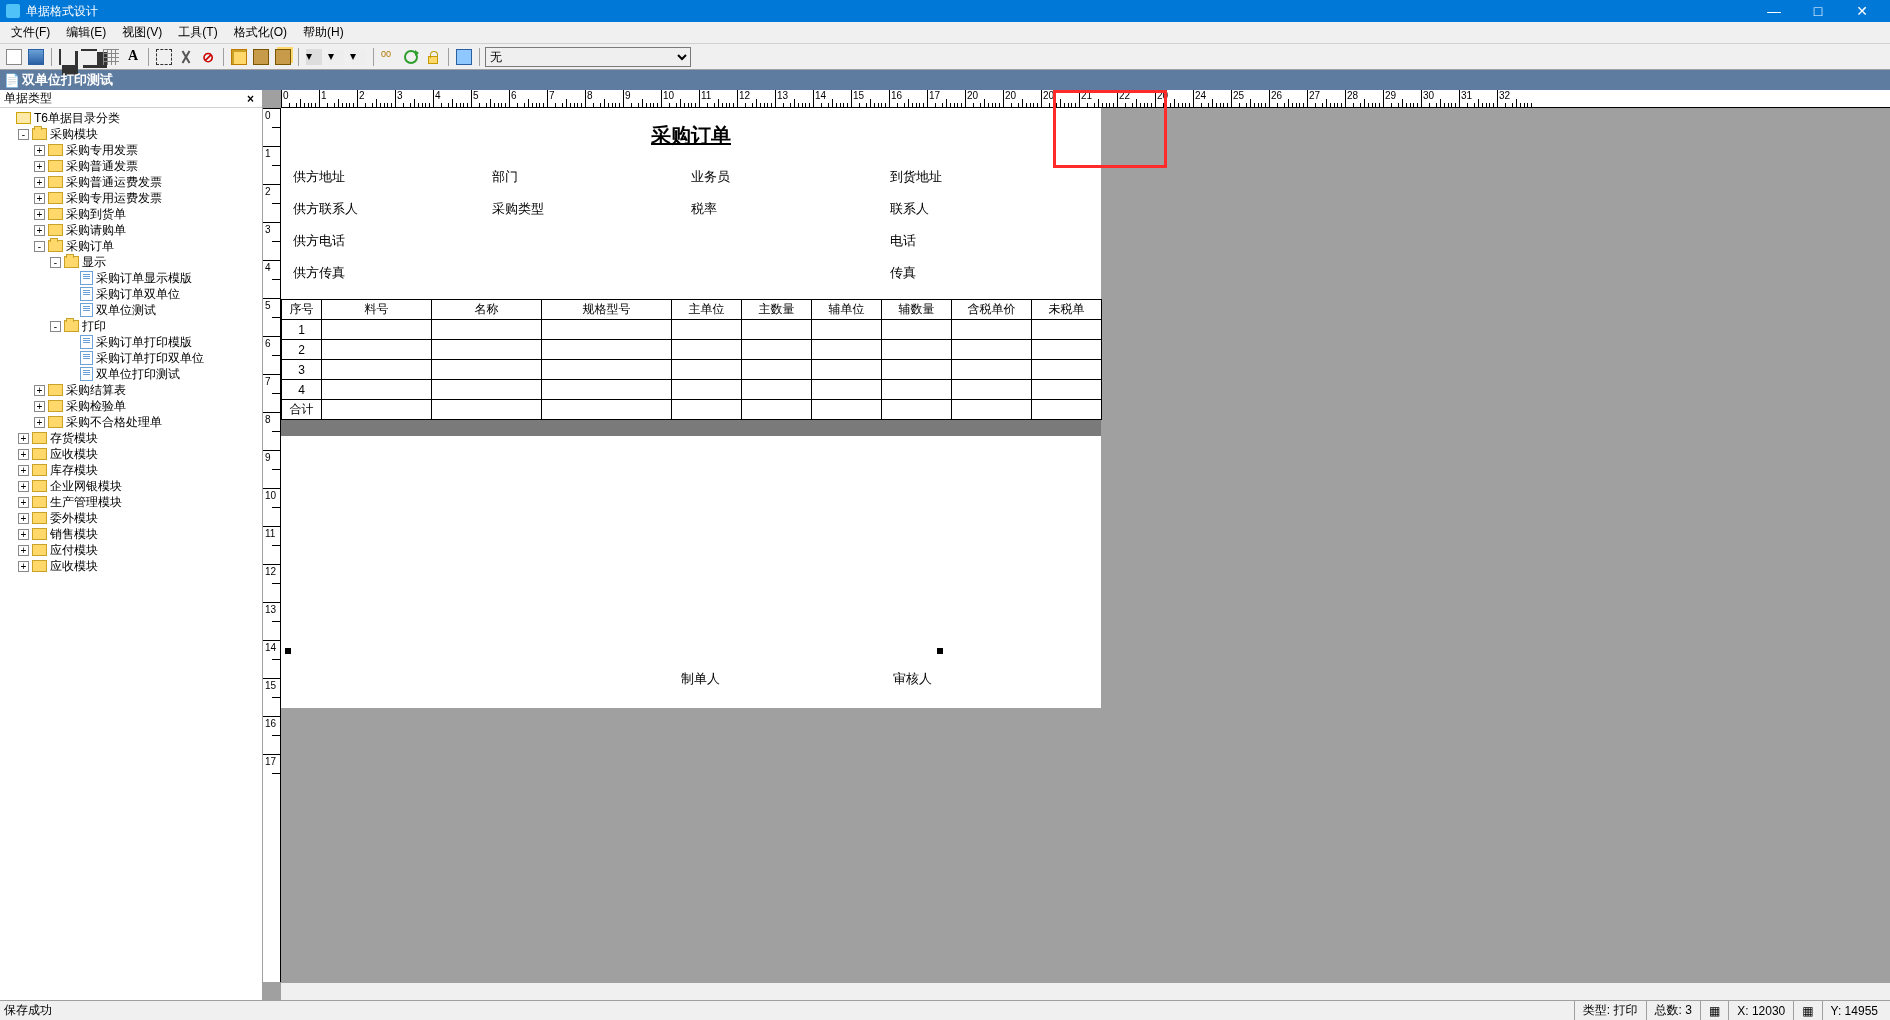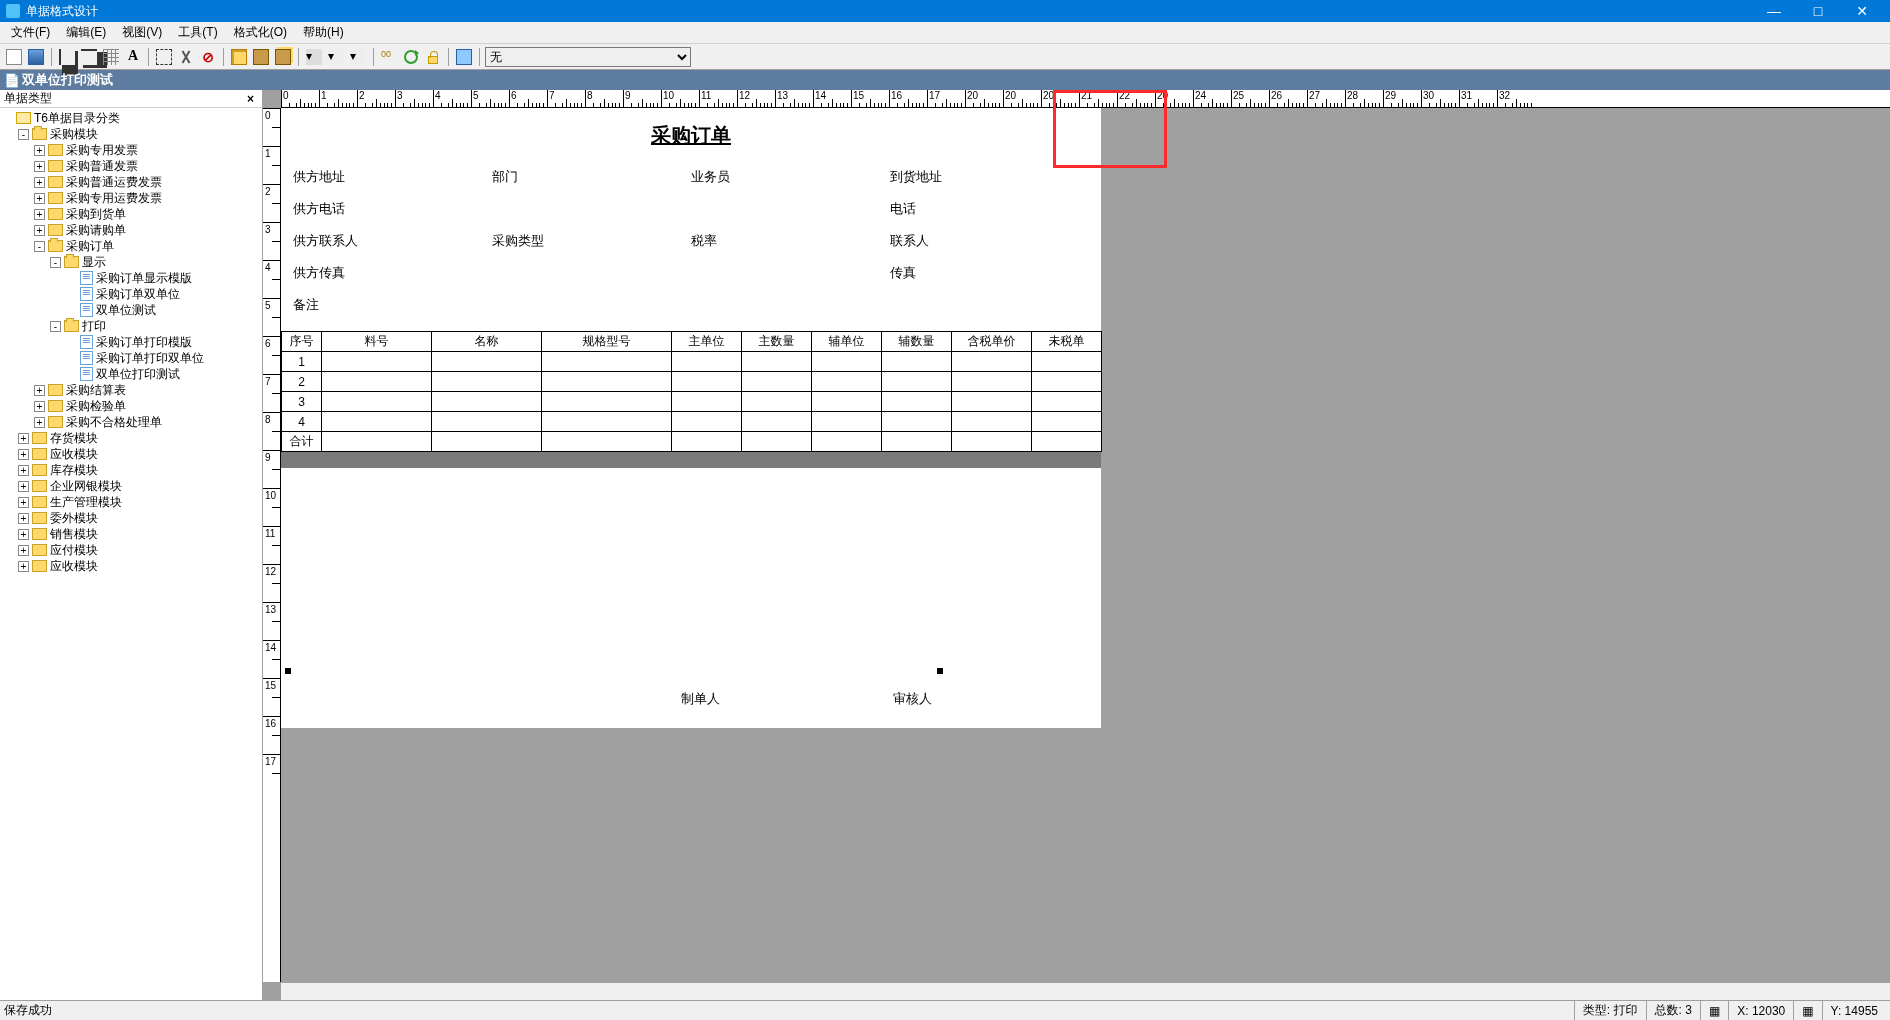--- a/index.html
+++ b/index.html
@@ -62,21 +62,21 @@
 .canvas-inner { width: 1300px; height: 760px; position: relative; }
 .page { position: absolute; top: 0; left: 0; width: 820px; background: #fff; }
 .page-title { text-align: center; font-size: 20px; font-weight: bold; text-decoration: underline; padding: 14px 0 8px; }
 .fields { padding: 4px 12px 6px; }
 .field-row { display: flex; height: 32px; align-items: center; font-size: 13px; }
 .field-row .cell { flex: 1; }
 .tbl { border-collapse: collapse; width: 100%; margin-top: 4px; font-size: 12px; table-layout: fixed; }
 .tbl th, .tbl td { border: 1px solid #000; height: 20px; text-align: center; }
 .tbl th { font-weight: normal; }
 .grayband { height: 16px; background: #7a7a7a; }
-.footer-area { height: 260px; position: relative; }
+.footer-area { height: 260px; position: relative; margin-top: 12px; }
 .marker { position: absolute; width: 6px; height: 6px; background: #000; }
 .signline { position: absolute; bottom: 20px; font-size: 13px; }
 
 .red-box { position: absolute; border: 3px solid #ff2a2a; pointer-events: none; }
 
 
 .hscroll { position: absolute; left: 18px; right: 0; bottom: 0; height: 18px; background: #f0f0f0; border-top: 1px solid #a0a0a0; }
 
 
 .statusbar { height: 20px; background: #f0f0f0; border-top: 1px solid #a0a0a0; display: flex; align-items: center; font-size: 12px; padding: 0 4px; }
@@ -779,40 +779,37 @@
       <div class="canvas-inner">
         <div class="page">
           <div class="page-title">采购订单</div>
           <div class="fields">
             <div class="field-row" id="fr2">
                 <div class="cell">供方地址</div>
                 <div class="cell">部门</div>
                 <div class="cell">业务员</div>
                 <div class="cell">到货地址</div>
               </div>
+            <div class="field-row" id="fr3">
+                <div class="cell">供方联系人</div>
+                <div class="cell">采购类型</div>
+                <div class="cell">税率</div>
+                <div class="cell">联系人</div>
+              </div>
             <div class="field-row" id="fr4">
                 <div class="cell">供方电话</div>
                 <div class="cell"></div>
                 <div class="cell"></div>
                 <div class="cell">电话</div>
               </div>
-            <div class="field-row" id="fr3">
-                <div class="cell">供方联系人</div>
-                <div class="cell">采购类型</div>
-                <div class="cell">税率</div>
-                <div class="cell">联系人</div>
-              </div>
             <div class="field-row" id="fr5">
                 <div class="cell">供方传真</div>
                 <div class="cell"></div>
                 <div class="cell"></div>
                 <div class="cell">传真</div>
-              </div>
-            <div class="field-row">
-                <div class="cell">备注</div>
               </div>
           </div>
           <table class="tbl">
             <colgroup>
                 <col style="width:40px">
                 <col style="width:110px">
                 <col style="width:110px">
                 <col style="width:130px">
                 <col style="width:70px">
                 <col style="width:70px">

